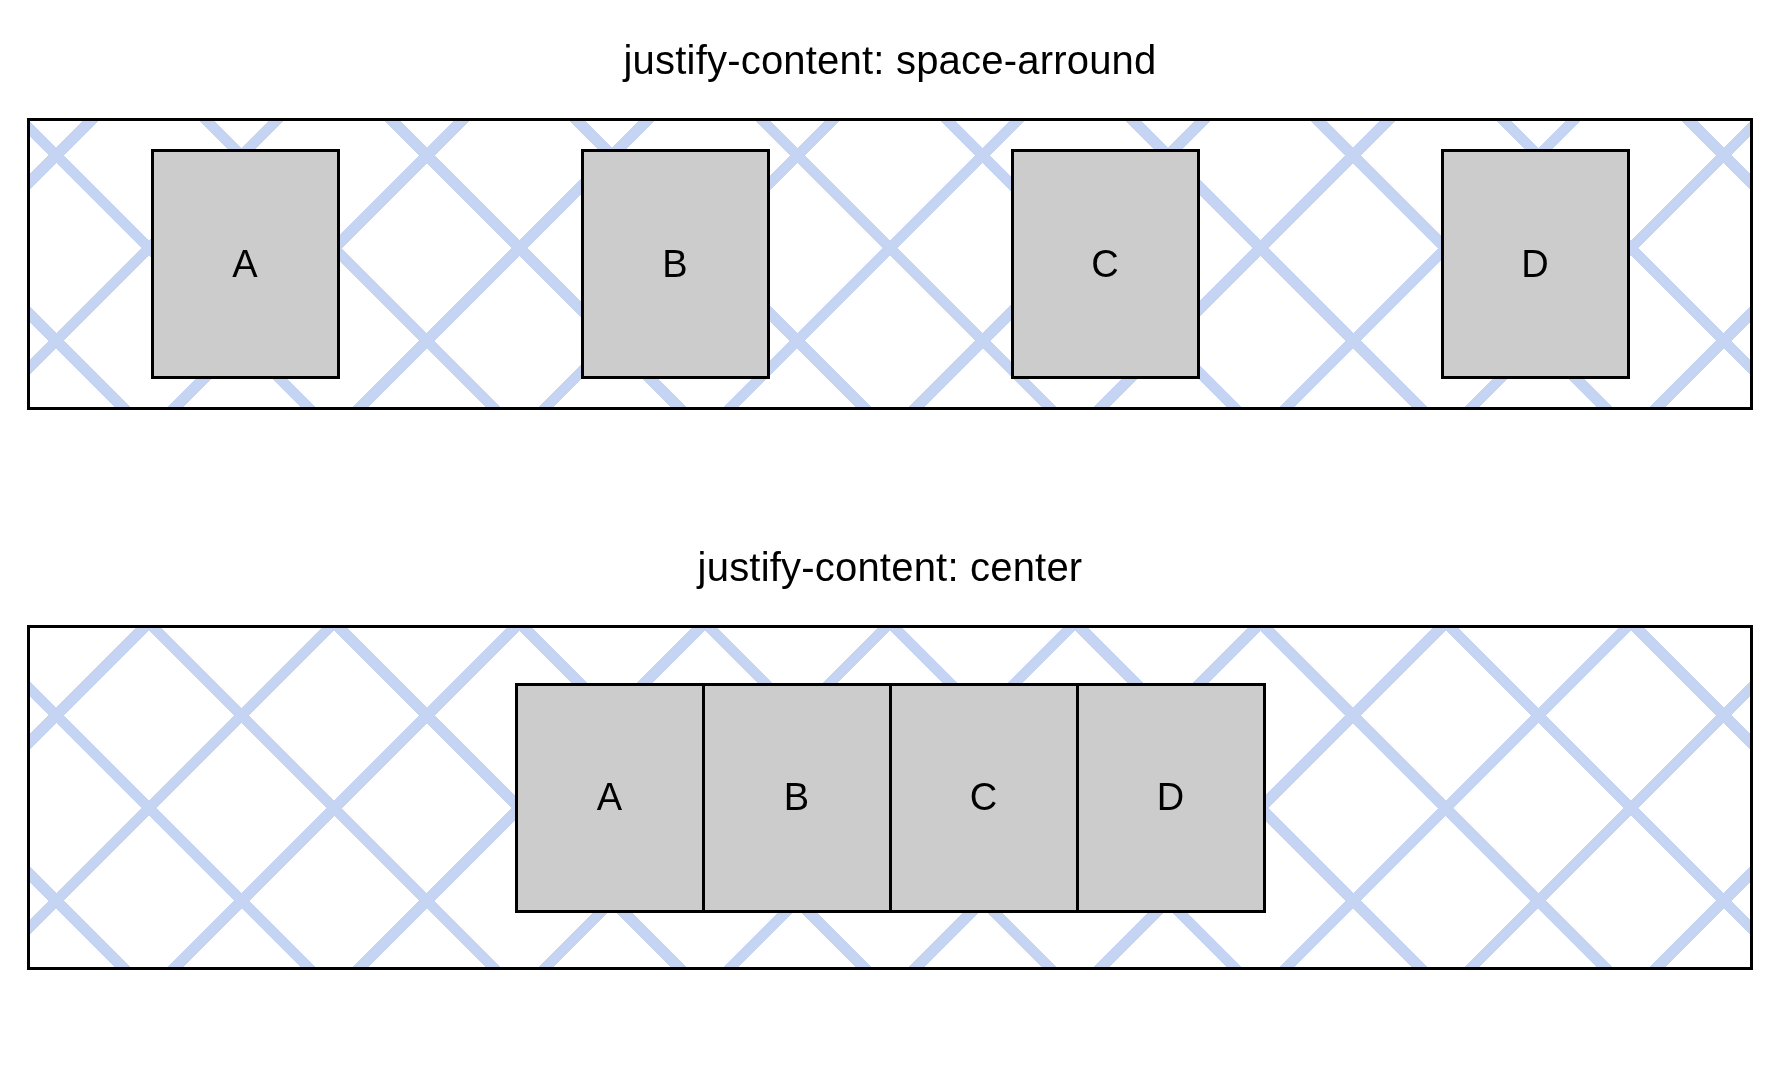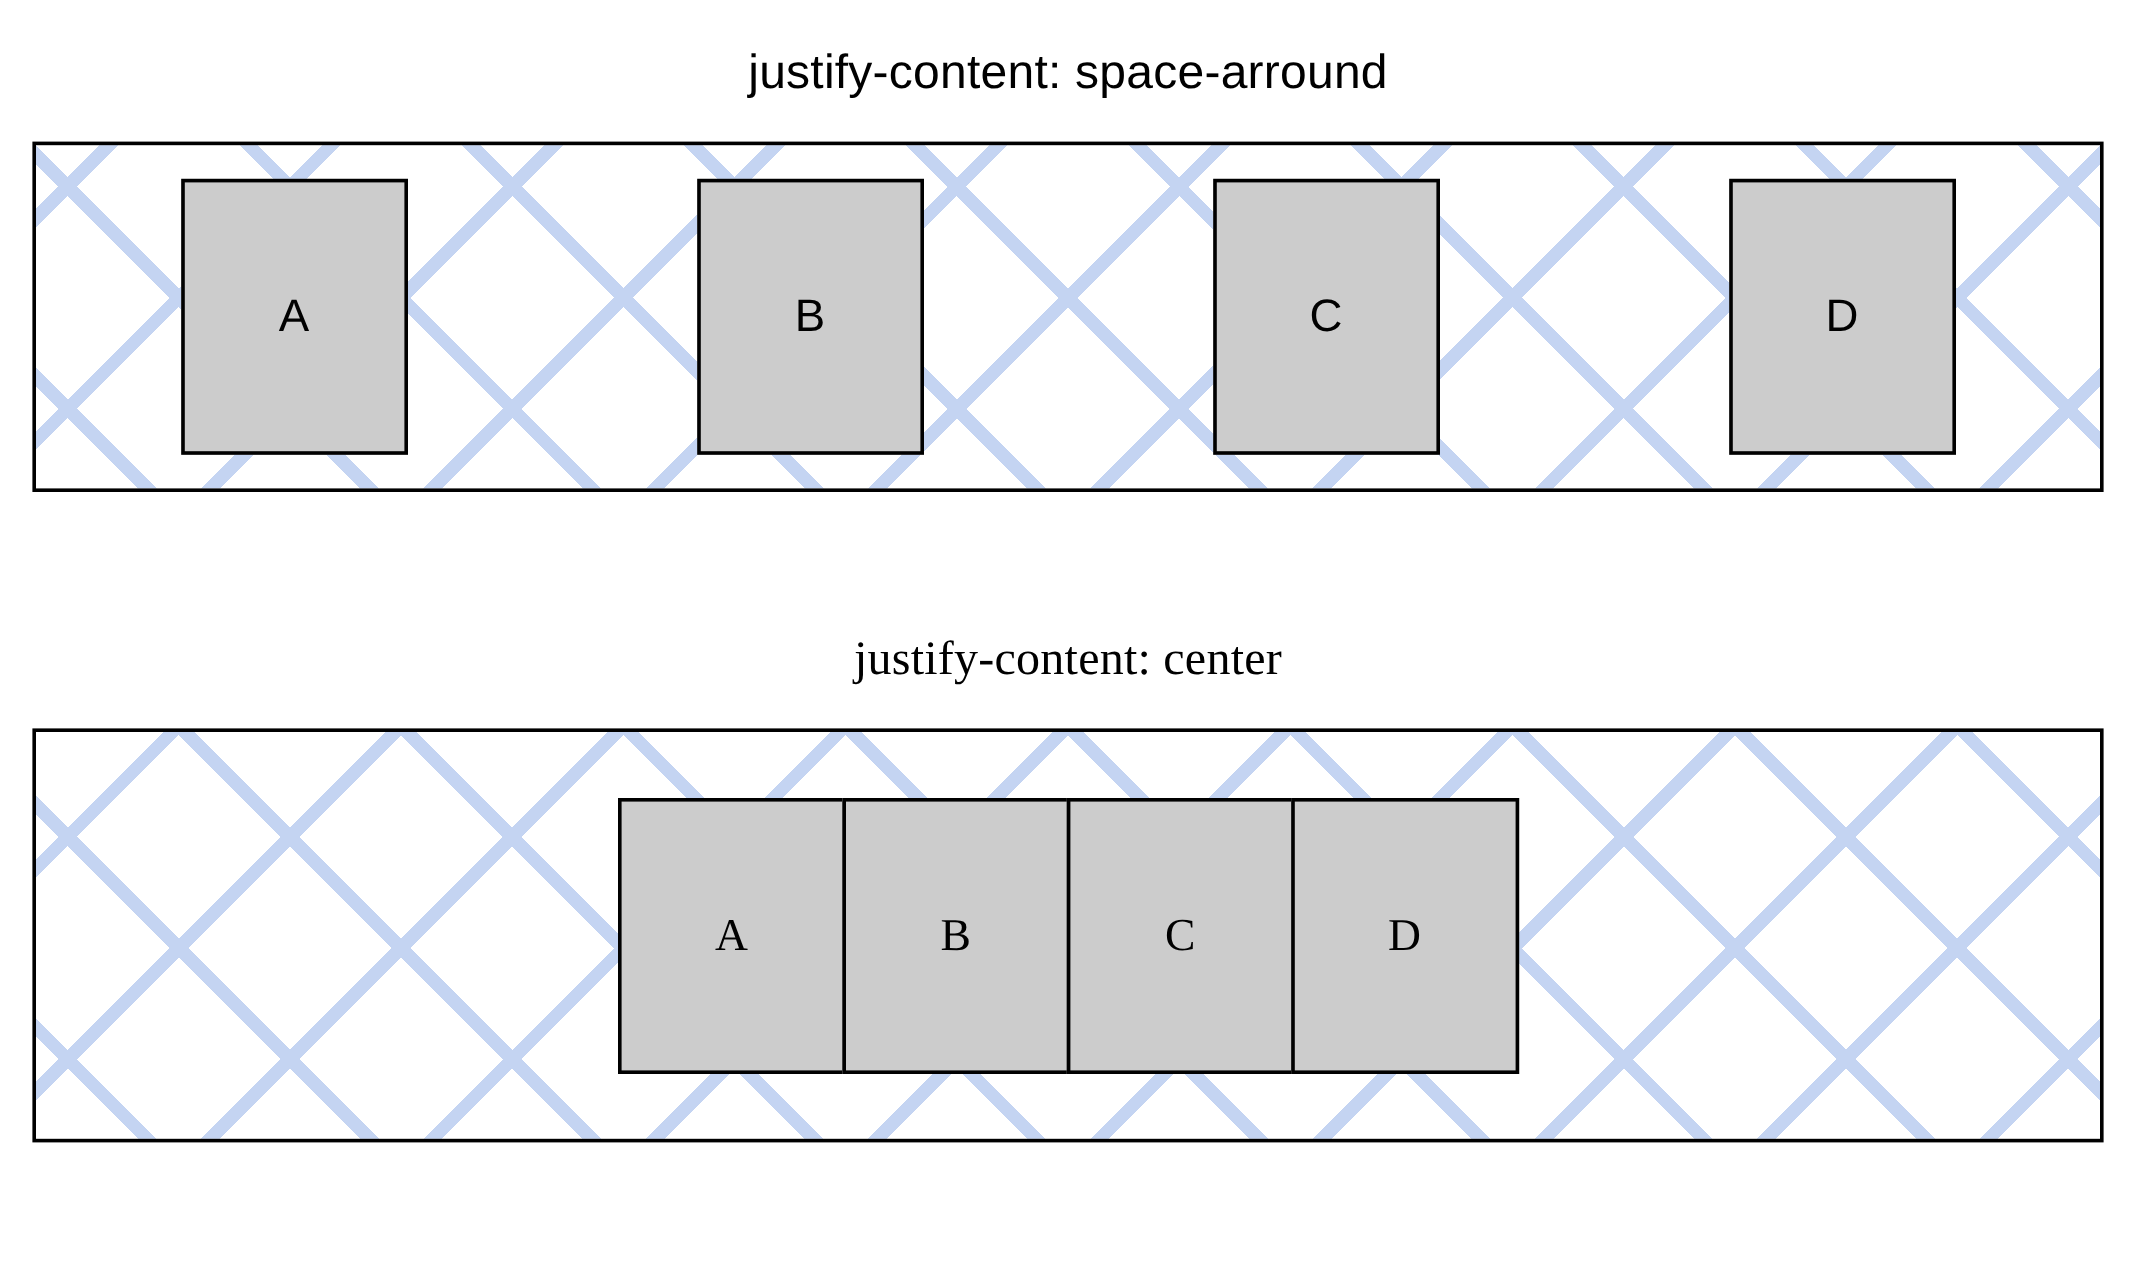--- a/index.html
+++ b/index.html
@@ -122,21 +122,21 @@
       </div>
       <div class="flex-item">
         <span>C</span>
       </div>
       <div class="flex-item">
         <span>D</span>
       </div>
     </div>
   </div>
 
-  <div class="section" style="top:527px;font-family:Liberation Serif, serif;">
+  <div class="section" style="top:545px;">
     <div class="section-title">justify-content: center</div>
 
     <div class="flex-container" id="container-center" style="margin-top:36px;">
       <div class="flex-item">
         <span>A</span>
       </div>
       <div class="flex-item">
         <span>B</span>
       </div>
       <div class="flex-item">

